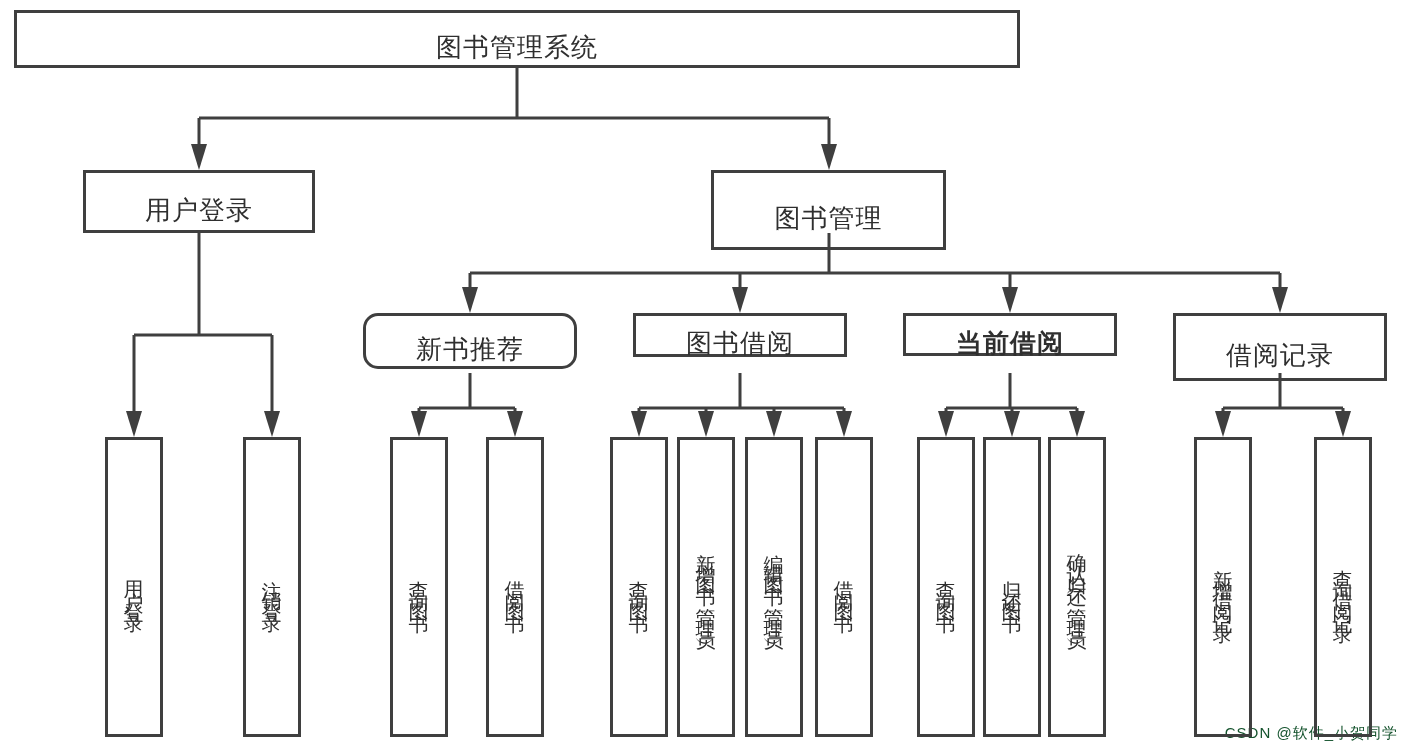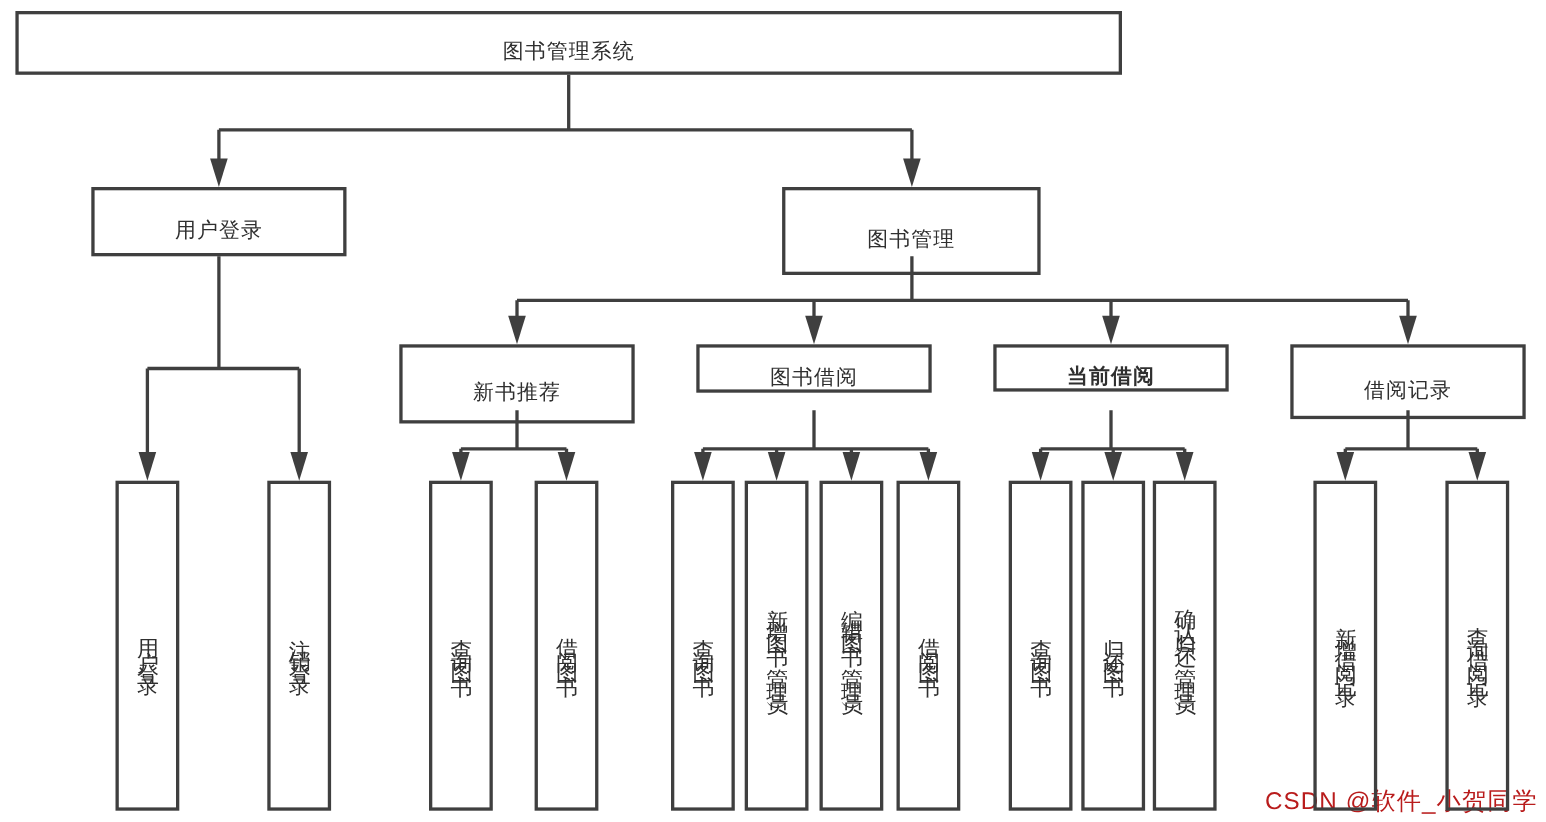--- a/index.html
+++ b/index.html
@@ -9,29 +9,29 @@
     color:#2f2f2f;
   }
   .canvas{position:absolute;inset:0;}
   .connectors{position:absolute;left:0;top:0;z-index:2;}
   .box{
     position:absolute;z-index:3;box-sizing:border-box;
     border:3px solid #3f3f3f;background:transparent;
     display:flex;align-items:center;justify-content:center;
   }
   .h-label{
-    font-size:19px;letter-spacing:1px;line-height:1;white-space:nowrap;margin-top:16px;
+    font-size:26px;letter-spacing:1px;line-height:1;white-space:nowrap;margin-top:16px;
   }
   .v-label{
     writing-mode:vertical-rl;text-orientation:mixed;
     font-size:20px;letter-spacing:11px;line-height:1;white-space:nowrap;
   }
   .watermark{
     position:absolute;z-index:1;right:7px;bottom:4px;
-    font-size:22px;letter-spacing:1px;color:#b91c1c;white-space:nowrap;
+    font-size:15px;letter-spacing:1px;color:#14532d;white-space:nowrap;
   }
 </style>
 </head>
 <body>
 
 <div class="canvas">
 
   <div class="watermark">CSDN @软件_小贺同学</div>
 
   <svg class="connectors" width="1405" height="747" viewBox="0 0 1405 747">
@@ -71,21 +71,21 @@
     <span class="h-label">图书管理系统</span>
   </div>
 
   <div class="box" style="left:83px;top:170px;width:232px;height:63px;">
     <span class="h-label">用户登录</span>
   </div>
   <div class="box" style="left:711px;top:170px;width:235px;height:80px;">
     <span class="h-label">图书管理</span>
   </div>
 
-  <div class="box" style="left:363px;top:313px;width:214px;height:72px;">
+  <div class="box" style="left:363px;top:313px;width:214px;height:56px;border-radius:15px;">
     <span class="h-label">新书推荐</span>
   </div>
   <div class="box" style="left:633px;top:313px;width:214px;height:44px;">
     <span class="h-label">图书借阅</span>
   </div>
   <div class="box" style="left:903px;top:313px;width:214px;height:43px;font-weight:bold;">
     <span class="h-label">当前借阅</span>
   </div>
   <div class="box" style="left:1173px;top:313px;width:214px;height:68px;">
     <span class="h-label">借阅记录</span>

